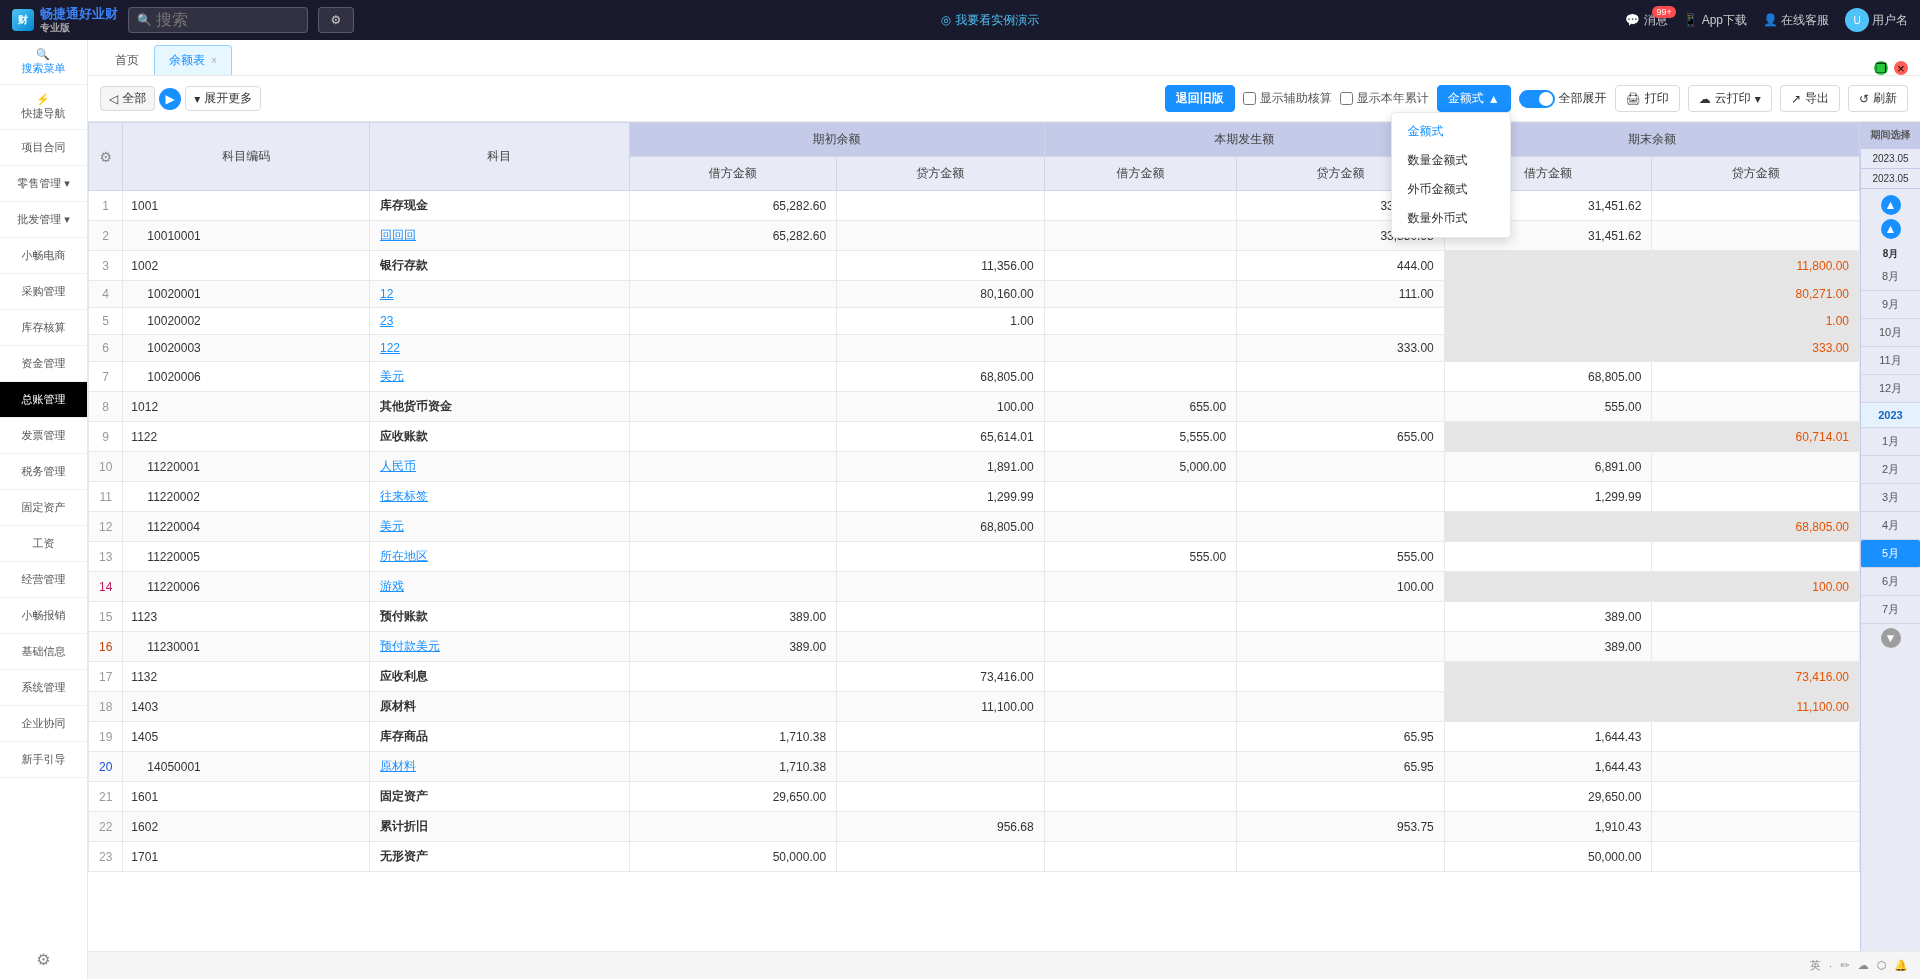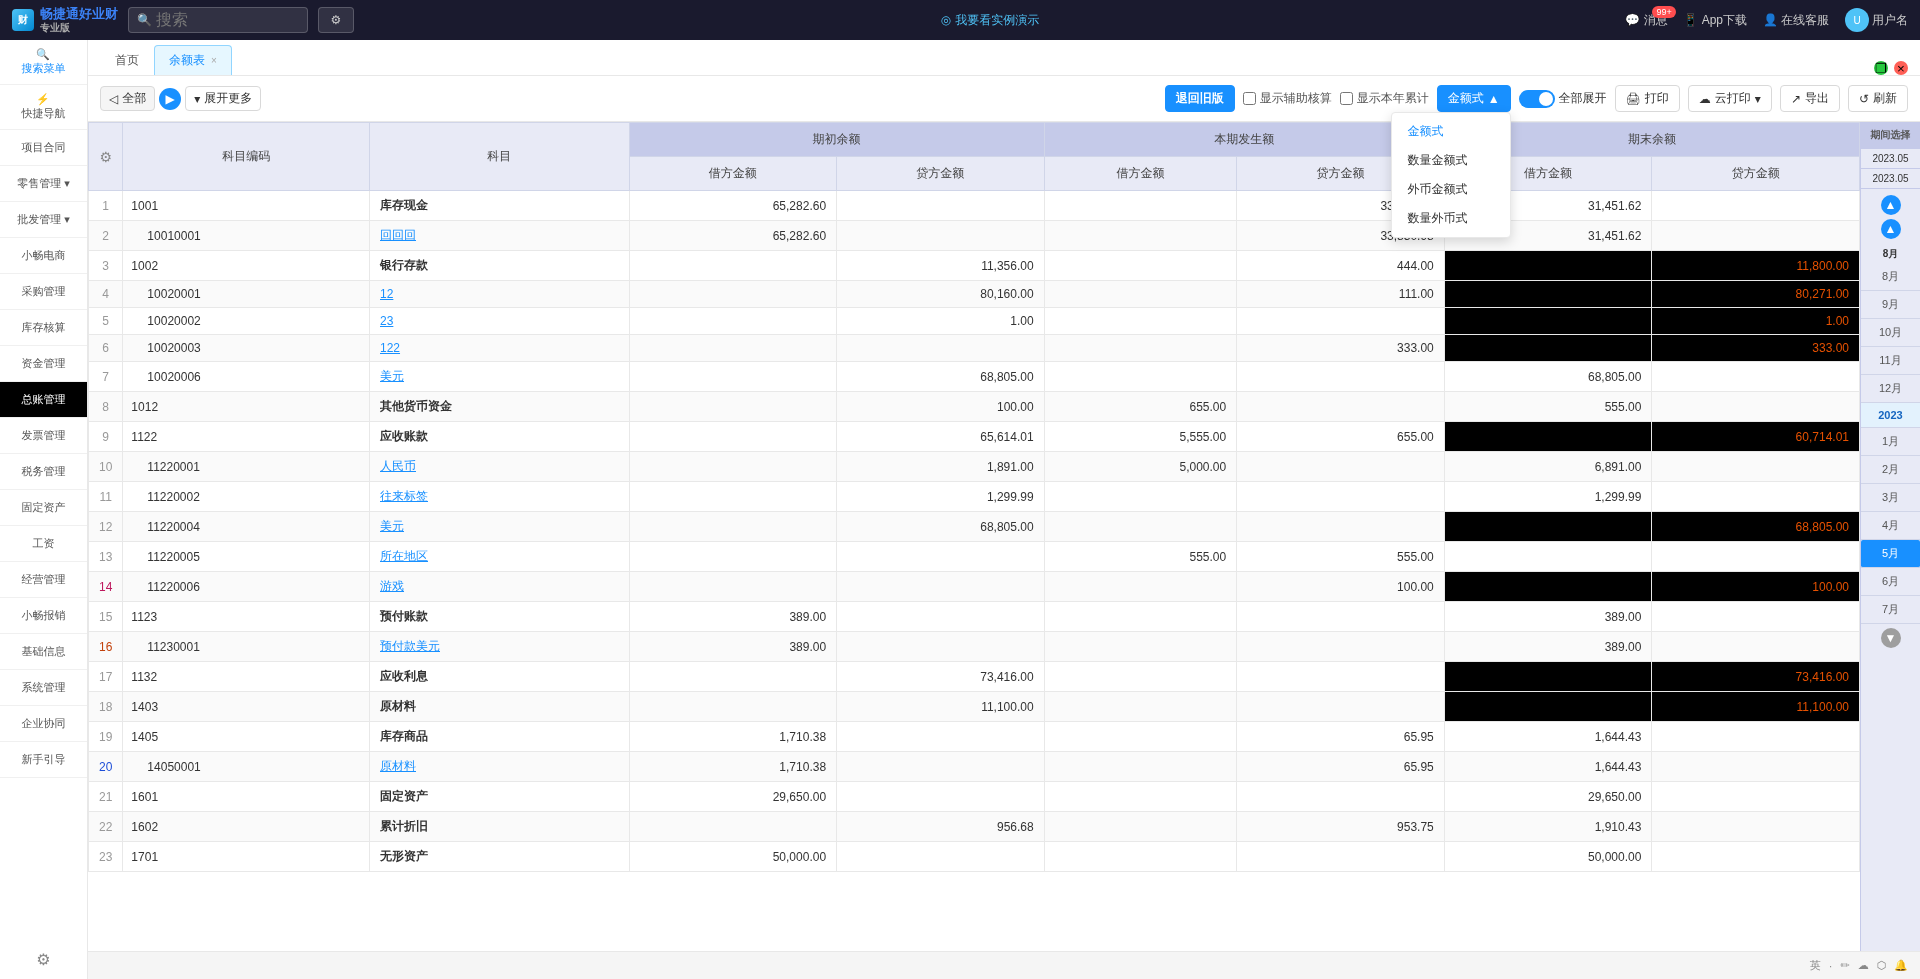--- a/index.html
+++ b/index.html
@@ -72,21 +72,21 @@
 
     
     .table-container { flex: 1; overflow: auto; background: white; position: relative; }
     table { width: 100%; border-collapse: collapse; font-size: 12px; }
     thead th { background: #e8eaf6; color: #444; padding: 8px 10px; text-align: center; border: 1px solid #d0d5e8; font-weight: normal; position: sticky; top: 0; z-index: 10; white-space: nowrap; }
     thead th.group-header { background: #c5cae9; }
     tbody td { padding: 6px 10px; border: 1px solid #e8e8e8; color: #333; text-align: right; white-space: nowrap; }
     tbody td.text-left { text-align: left; }
     tbody td.text-center { text-align: center; }
     tbody tr:nth-child(even) { background: #fafafa; }
-    tbody td.highlighted { background: #000000; color: #e65100; }
+    tbody td.highlighted { background: #e5e5e5; color: #e65100; }
     .account-name { text-align: left !important; }
     .account-name a { color: #1890ff; text-decoration: underline; cursor: pointer; }
 
     
     .period-panel { width: 60px; background: #e8eaf6; border-left: 1px solid #c5cae9; display: flex; flex-direction: column; overflow-y: auto; }
     .period-header { padding: 6px 4px; text-align: center; font-size: 11px; color: #555; border-bottom: 1px solid #c5cae9; background: #c5cae9; }
     .period-item { padding: 6px 4px; text-align: center; font-size: 11px; color: #555; cursor: pointer; border-bottom: 1px solid #d0d5e8; }
     .period-item.active { background: #1890ff; color: white; border-radius: 2px; }
     .period-nav { display: flex; flex-direction: column; align-items: center; gap: 4px; padding: 6px 4px; }
     .period-nav-btn { width: 20px; height: 20px; background: #1890ff; border-radius: 50%; display: flex; align-items: center; justify-content: center; color: white; cursor: pointer; font-size: 12px; }

